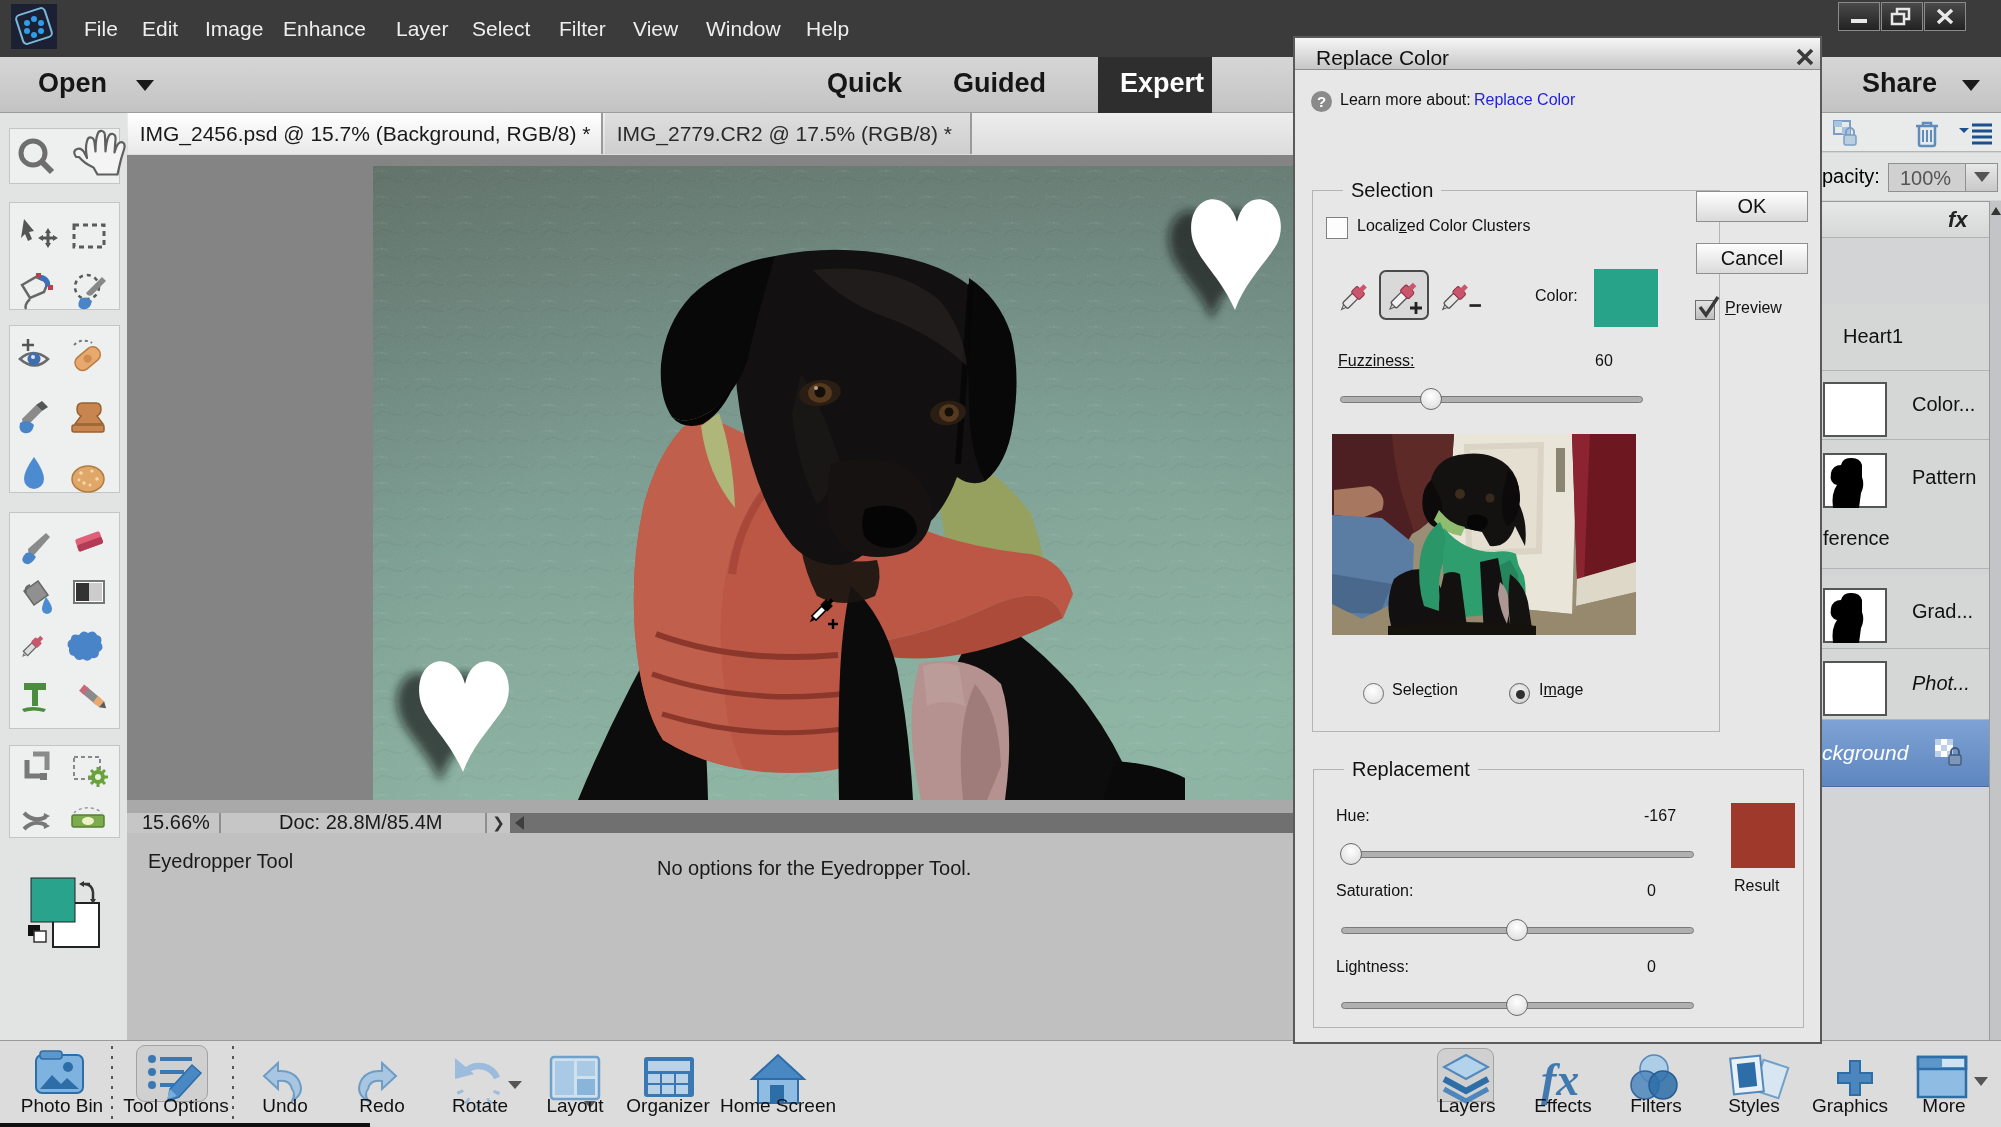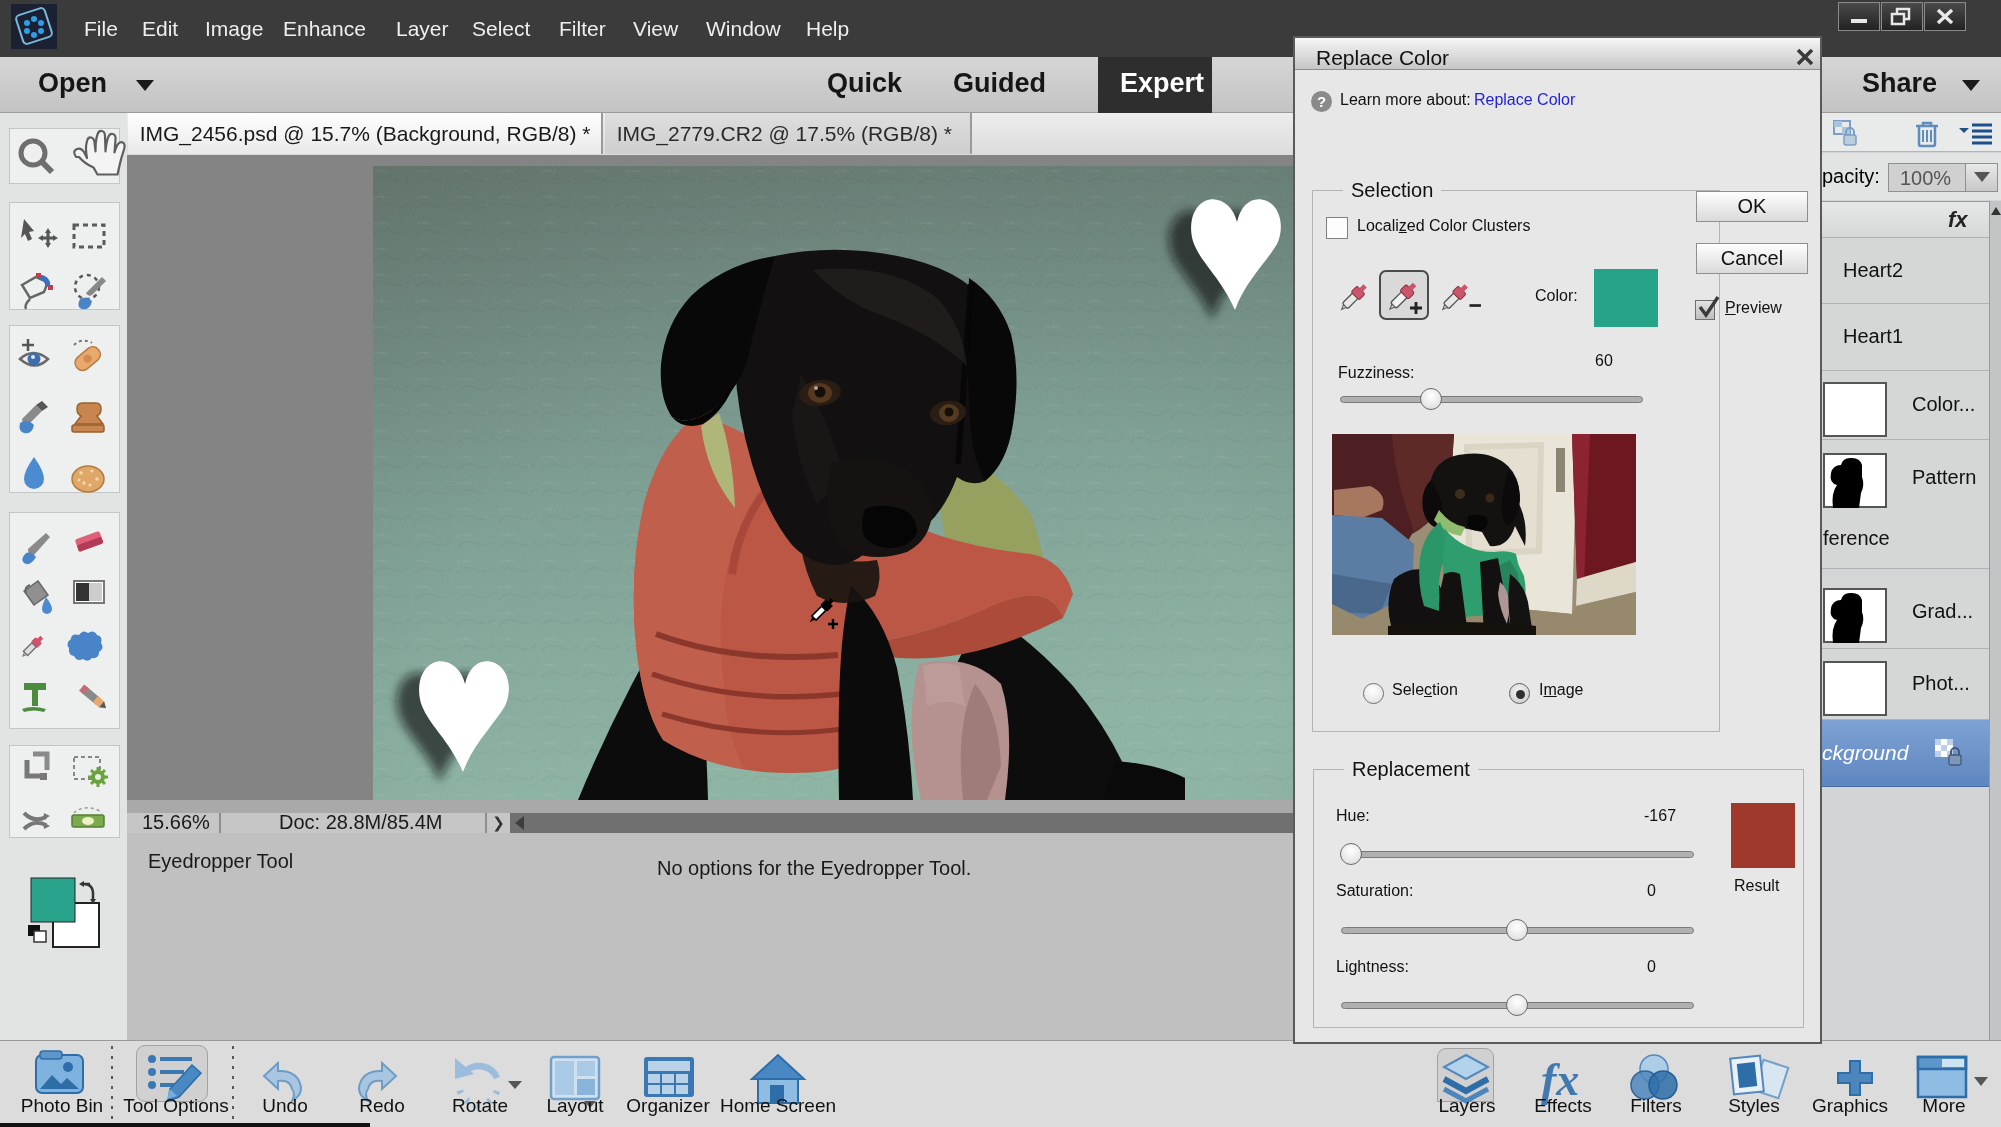--- a/index.html
+++ b/index.html
@@ -536,23 +536,20 @@
   <div class="abs" style="left:0; top:40px; width:179px; height:47px; background:#e2e4e4;"></div>
   <div class="abs" style="left:0; top:52px; font-size:20px; color:#000000;">pacity:</div>
   <div class="abs" style="left:66px; top:50px; width:110px; height:29px; background:#d0d0d0; border:1px solid #909090;"></div>
   <div class="abs" style="left:78px; top:54px; font-size:20px; color:#555;">100%</div>
   <div class="abs" style="left:143px; top:50px; width:33px; height:29px; background:linear-gradient(#e8e8e8,#c8c8c8); border:1px solid #909090;"></div>
   <div class="abs" style="left:152px; top:59px; width:0; height:0; border-left:8px solid transparent; border-right:8px solid transparent; border-top:10px solid #555;"></div>
 
   <div class="abs" style="left:0; top:88px; width:179px; height:37px; background:linear-gradient(#e6e8e8,#d6d8d8); border-top:1px solid #9a9a9a; border-bottom:1px solid #b0b0b0; "></div>
   <div class="abs" style="left:126px; top:94px; font-size:22px; font-style:italic; font-weight:bold; color:#222;">fx</div>
 
-  <div class="abs lrow" style="top:125px; height:66px;">
-      <span class="lname" style="left:21px;">Heart2</span>
-    </div>
   <div class="abs lrow" style="top:191px; height:67px;">
       <span class="lname" style="left:21px;">Heart1</span>
     </div>
   <div class="abs lrow" style="top:258px; height:69px;">
     <div class="lthumb" style="top:11px;"></div>
       <span class="lname" style="left:90px;">Color...</span>
     </div>
   <div class="abs lrow" style="top:327px; height:76px;">
     <div class="lthumb" style="top:13px;"><svg width="62" height="53" viewBox="0 0 62 53">
           <path d="M8 53 Q6 38 12 30 Q4 28 6 18 Q8 10 16 10 Q18 2 27 3 Q35 3 37 10 L37 22 Q40 30 36 38 L34 53 Z" fill="#000"></path>
@@ -561,21 +558,21 @@
     </div>
   <div class="abs lrow" style="top:397px; height:59px;">
       <span class="lname" style="left:1px;">ference</span>
     </div>
   <div class="abs lrow" style="top:462px; height:74px;">
     <div class="lthumb" style="top:13px;"><svg width="62" height="53" viewBox="0 0 62 53">
           <path d="M8 53 Q6 38 12 30 Q4 28 6 18 Q8 10 16 10 Q18 2 27 3 Q35 3 37 10 L37 22 Q40 30 36 38 L34 53 Z" fill="#000"></path>
         </svg></div>
     <span class="lname" style="left:90px;">Grad...</span>
     </div>
-  <div class="abs lrow" style="top:536px; height:71px;">
+  <div class="abs lrow" style="top:536px; height:71px;font-style:italic;">
     <div class="lthumb" style="top:12px;"></div>
       <span class="lname" style="left:90px;">Phot...</span>
     </div>
   <div class="abs" style="left:0; top:607px; width:167px; height:67px; background:linear-gradient(#7fa2d4,#5e86bf); border-bottom:1px solid #4a6b9d;">
     <span style="position:absolute; left:0px; top:21px; font-size:21px; font-style:italic; color:#fff;">ckground</span>
     <svg style="position:absolute; left:112px; top:18px;" width="30" height="30" viewBox="0 0 30 30">
       <rect x="1" y="1" width="18" height="18" fill="#fff"></rect>
       <rect x="1" y="1" width="6" height="6" fill="#bcd0e8"></rect>
         <rect x="13" y="1" width="6" height="6" fill="#bcd0e8"></rect>
         <rect x="7" y="7" width="6" height="6" fill="#bcd0e8"></rect>
@@ -629,21 +626,21 @@
           <rect x="17" y="20" width="8" height="16" rx="2" fill="#e8e8e8" stroke="#555" stroke-width="1.4"></rect>
           <rect x="15" y="12" width="12" height="9" rx="2" fill="#c9566b" stroke="#8c2f44" stroke-width="1"></rect>
           <rect x="18.5" y="6" width="5" height="7" fill="#c9566b"></rect>
           <path d="M19 36 L21 41 L23 36 Z" fill="#d8d8d8" stroke="#555" stroke-width="1"></path>
         </g>
       <path d="M35 31 h12" stroke="#222" stroke-width="2.8"></path>
     </svg>
     <div class="abs dtext" style="left:222px; top:96px;">Color:</div>
     <div class="abs" style="left:281px; top:78px; width:64px; height:58px; background:#27a38a;"></div>
 
-    <div class="abs dtext" style="left:25px; top:173px;">Fuzziness:</div>
+    <div class="abs dtext" style="left:25px; top:161px;text-decoration:underline;">Fuzziness:</div>
     <div class="abs dtext" style="left:282px; top:161px;">60</div>
     <div class="slider-track" style="left:27px; top:205px; width:303px;"></div>
     <div class="slider-thumb" style="left:107px; top:197px;"></div>
 
     <svg class="abs" style="left:19px; top:243px;" width="304" height="201" viewBox="0 0 304 201">
       <rect width="304" height="201" fill="#9a8e76"></rect>
 
       <path d="M112 0 L245 0 L240 180 L118 168 Z" fill="#e9e5d8"></path>
       <path d="M132 10 L212 8 L210 120 L134 122 Z" fill="#d9d4c4"></path>
       <path d="M138 16 L206 14 L204 114 L140 116 Z" fill="#e4dfd1"></path>

